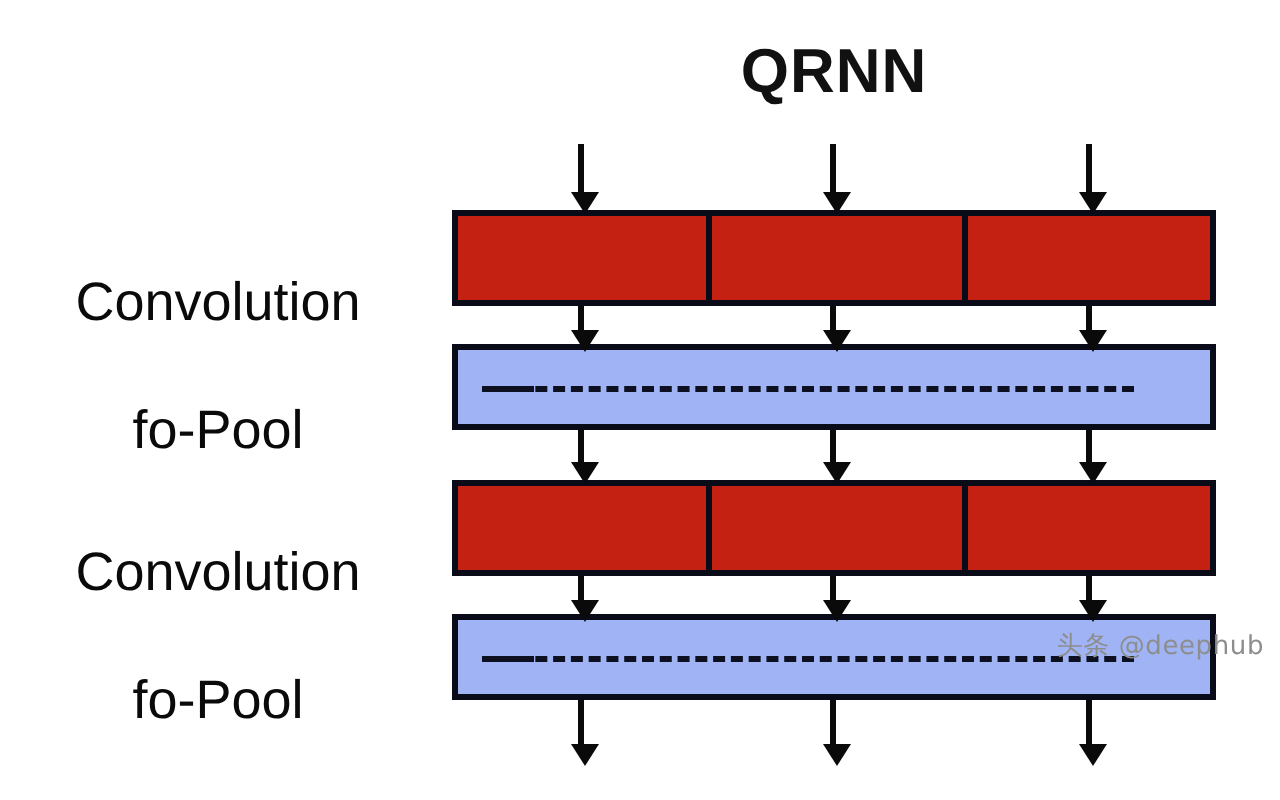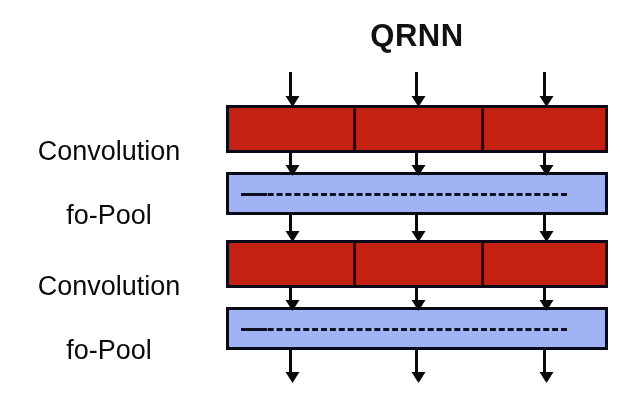--- a/index.html
+++ b/index.html
@@ -185,13 +185,14 @@
       <div class="arrow-col" style="left: 543px; top: 288px; height: 12px; background: rgb(10, 10, 10);"></div>
       <div class="arrow-head" style="left: 544.5px; top: 300px; border-top-color: rgb(10, 10, 10);"></div>
       <div class="arrow-col" style="left: 289px; top: 350px; height: 22px; background: rgb(10, 10, 10);"></div>
       <div class="arrow-head" style="left: 290.5px; top: 372px; border-top-color: rgb(10, 10, 10);"></div>
       <div class="arrow-col" style="left: 415px; top: 350px; height: 22px; background: rgb(10, 10, 10);"></div>
       <div class="arrow-head" style="left: 416.5px; top: 372px; border-top-color: rgb(10, 10, 10);"></div>
       <div class="arrow-col" style="left: 543px; top: 350px; height: 22px; background: rgb(10, 10, 10);"></div>
       <div class="arrow-head" style="left: 544.5px; top: 372px; border-top-color: rgb(10, 10, 10);"></div>
     </div>
 
+  <div class="watermark">头条 @deephub</div>
 </div>
 
 </body></html>

